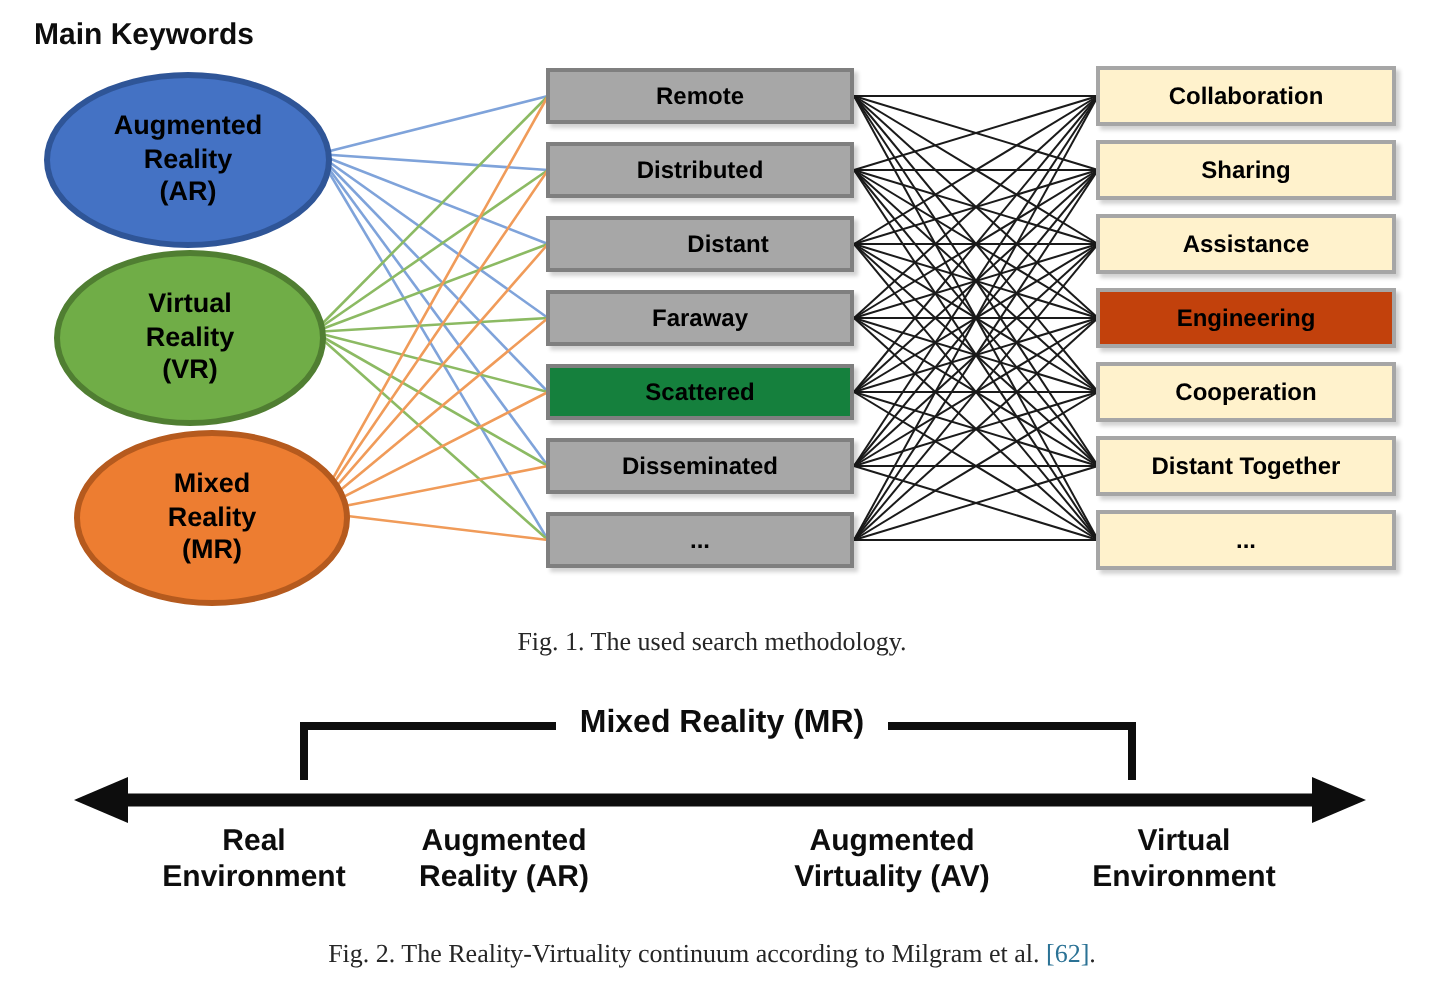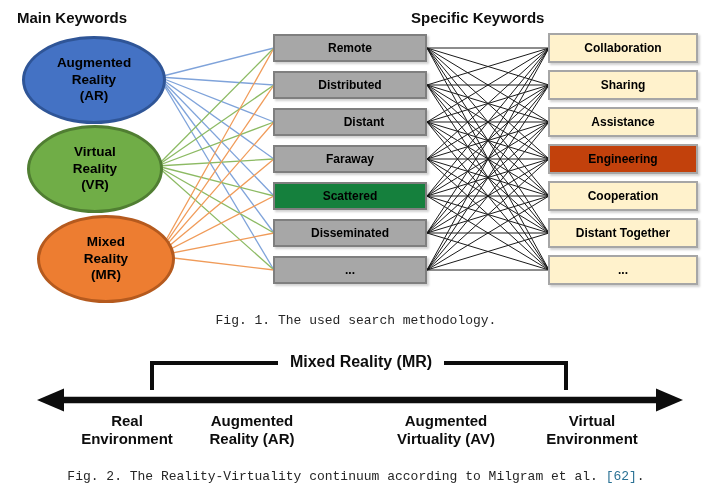--- a/index.html
+++ b/index.html
@@ -9,21 +9,21 @@
   .hdr{position:absolute;font-weight:700;font-size:15px;color:#0d0d0d;text-align:left;z-index:2;}
   .ellipse{position:absolute;border-radius:50%;display:flex;align-items:center;justify-content:center;
            text-align:center;font-weight:700;font-size:13.5px;line-height:1.25;color:#000;
            white-space:pre-line;z-index:2;border:3px solid #000;}
   .kwbox{position:absolute;box-sizing:border-box;display:flex;align-items:center;justify-content:center;
          text-align:center;font-weight:700;font-size:12px;color:#000;z-index:2;
          border:2px solid #701a75;box-shadow:2px 2px 2px rgba(0,0,0,0.18);}
   .mid{left:273px;width:154px;height:28px;}
   .spec{left:548px;width:150px;height:30px;}
   .caption{position:absolute;left:0;width:712px;text-align:center;z-index:2;
-           font-family:Liberation Mono, monospace;font-size:13px;color:#262626;}
+           font-family:Liberation Serif, serif;font-size:13px;color:#262626;}
   .fig2-label{position:absolute;text-align:center;font-weight:700;font-size:15px;line-height:1.22;
               color:#0d0d0d;white-space:pre-line;z-index:2;}
   #bracket-label{position:absolute;left:281px;top:353px;width:160px;text-align:center;
                  font-weight:700;font-size:16px;color:#0d0d0d;z-index:2;}
   .cite{cursor:pointer;}
 </style>
 </head>
 <body>
 
 <div id="stage">
@@ -106,21 +106,20 @@
       <polygon points="37,400 64,388.5 64,411.5" fill="#0d0d0d"></polygon>
       <polygon points="683,400 656,388.5 656,411.5" fill="#0d0d0d"></polygon>
     </g>
     <g stroke="#0d0d0d" stroke-width="4" fill="none">
       <path d="M152,390 L152,363 L278,363"></path>
       <path d="M444,363 L566,363 L566,390"></path>
     </g>
   </svg>
 
   <div class="hdr" style="left:17px;top:9px;width:112px;">Main Keywords</div>
-  <div class="hdr" style="left:411px;top:9px;width:160px;">Specific Keywords</div>
 
   <div class="ellipse" style="left: 22px; top: 36px; width: 138px; height: 82px; background: rgb(68, 114, 196); border-color: rgb(47, 85, 151);">Augmented
 Reality
 (AR)</div>
   <div class="ellipse" style="left: 27px; top: 125px; width: 130px; height: 82px; background: rgb(112, 173, 71); border-color: rgb(80, 126, 50);">Virtual
 Reality
 (VR)</div>
   <div class="ellipse" style="left: 37px; top: 215px; width: 132px; height: 82px; background: rgb(237, 125, 49); border-color: rgb(181, 90, 30);">Mixed
 Reality
 (MR)</div>

